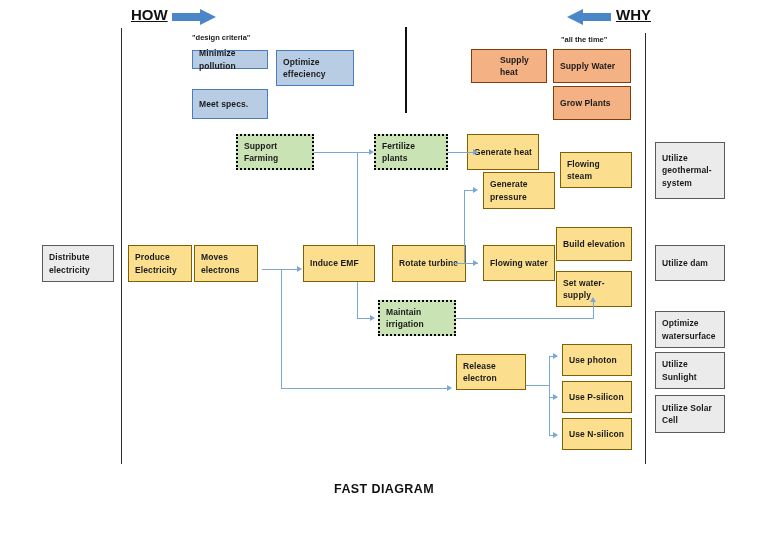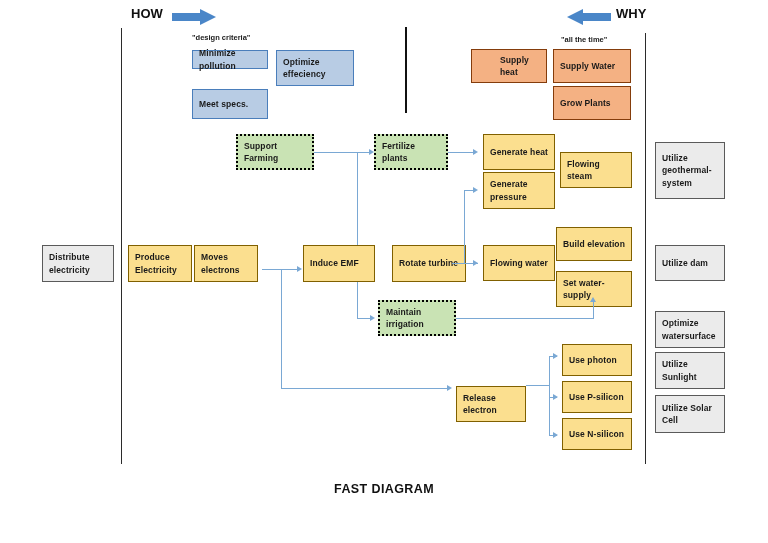--- a/index.html
+++ b/index.html
@@ -66,24 +66,25 @@
     position: absolute;
     font-size: 7.5px;
     font-weight: bold;
     color: #1a1a1a;
     white-space: nowrap;
   }
 
   
   .dir-label {
     position: absolute;
-    font-size: 13px;
+    font-size: 15px;
     font-weight: bold;
     color: #111111;
     white-space: nowrap;
+    text-decoration: underline;
   }
   .dir-arrow { position: absolute; }
 
   
   .conn-h {
     position: absolute;
     height: 1px;
     background: #7aa8d4;
   }
   .conn-v {
@@ -181,40 +182,40 @@
   <div class="node green" style="left:236px; top:134px; width:78px; height:36px;">
     <span class="node-label">Support Farming</span>
   </div>
   <div class="node green" style="left:374px; top:134px; width:74px; height:36px;">
     <span class="node-label">Fertilize plants</span>
   </div>
   <div class="node green" style="left:378px; top:300px; width:78px; height:36px;">
     <span class="node-label">Maintain irrigation</span>
   </div>
 
-  <div class="node yellow" style="left:483px; top:134px; width:72px; height:36px;">
+  <div class="node yellow" style="left:467px; top:134px; width:72px; height:36px;">
     <span class="node-label">Generate heat</span>
   </div>
   <div class="node yellow" style="left:483px; top:172px; width:72px; height:37px;">
     <span class="node-label">Generate pressure</span>
   </div>
   <div class="node yellow" style="left:560px; top:152px; width:72px; height:36px;">
     <span class="node-label">Flowing steam</span>
   </div>
   <div class="node yellow" style="left:483px; top:245px; width:72px; height:36px;">
     <span class="node-label">Flowing water</span>
   </div>
   <div class="node yellow" style="left:556px; top:227px; width:76px; height:34px;">
     <span class="node-label">Build elevation</span>
   </div>
   <div class="node yellow" style="left:556px; top:271px; width:76px; height:36px;">
     <span class="node-label">Set water-supply</span>
   </div>
 
-  <div class="node yellow" style="left:456px; top:386px; width:70px; height:36px;">
+  <div class="node yellow" style="left:456px; top:354px; width:70px; height:36px;">
     <span class="node-label">Release electron</span>
   </div>
   <div class="node yellow" style="left:562px; top:344px; width:70px; height:32px;">
     <span class="node-label">Use photon</span>
   </div>
   <div class="node yellow" style="left:562px; top:381px; width:70px; height:32px;">
     <span class="node-label">Use P-silicon</span>
   </div>
   <div class="node yellow" style="left:562px; top:418px; width:70px; height:32px;">
     <span class="node-label">Use N-silicon</span>

